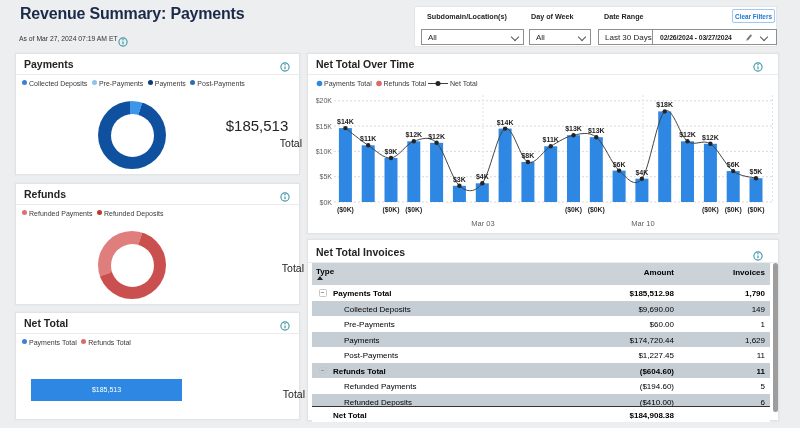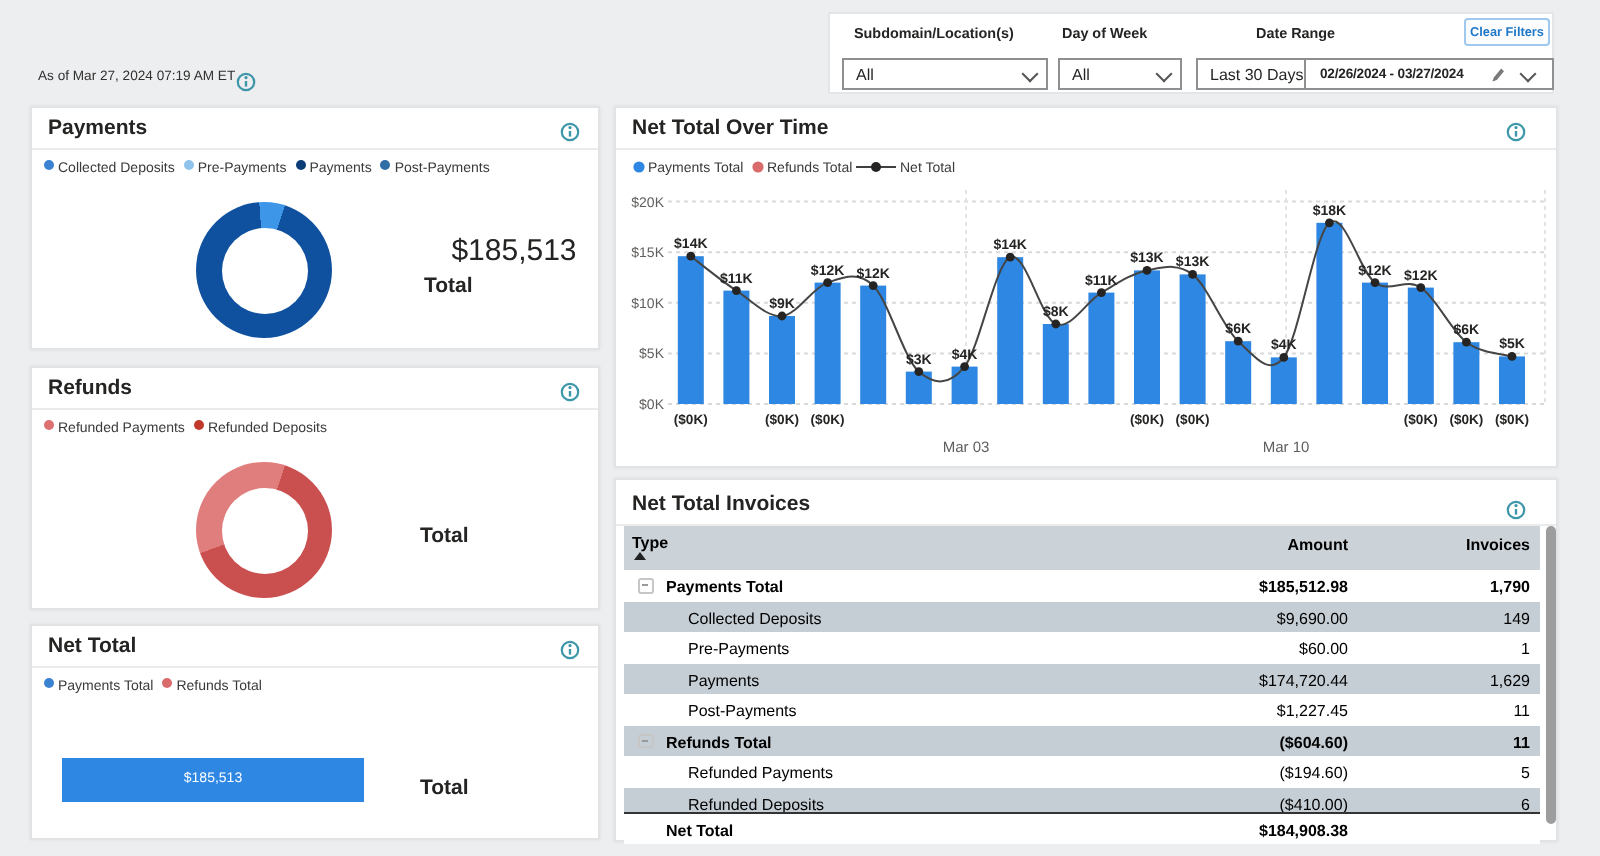--- a/index.html
+++ b/index.html
@@ -6,57 +6,58 @@
 body{font-family:"Liberation Sans",sans-serif;}
 #page{position:relative;width:800px;height:428px;background:#edeef0;overflow:hidden;}
 .panel{position:absolute;background:#fff;border:1px solid #e2e3e5;box-shadow:0 0 2px rgba(0,0,0,0.06);box-sizing:border-box;}
 .phead{position:absolute;left:0;top:0;right:0;height:20px;border-bottom:1px solid #ebebeb;}
 .ptitle{position:absolute;left:8px;top:4px;font-size:10.5px;font-weight:bold;color:#252423;}
 .info{position:absolute;width:10px;height:10px;}
 .dot{display:inline-block;width:5px;height:5px;border-radius:50%;margin-right:2px;vertical-align:1px;}
 .leg{position:absolute;font-size:7px;color:#3b3a39;white-space:nowrap;}
 .leg span.t{margin-right:4.5px;}
 .bignum{position:absolute;font-size:15px;color:#252423;text-align:center;}
-.bigtot{position:absolute;font-size:10.5px;font-weight:bold;color:#252423;text-align:left;}
+.bigtot{position:absolute;font-size:10.5px;font-weight:normal;color:#252423;text-align:right;}
 .donut{position:absolute;border-radius:50%;}
 .donut .hole{position:absolute;background:#fff;border-radius:50%;}
 .drop{position:absolute;border:1px solid #8f8f8f;box-sizing:border-box;background:#fff;font-size:8px;color:#252423;}
 .droplab{position:absolute;font-size:7.2px;font-weight:bold;color:#252423;}
 .chev{position:absolute;width:5px;height:5px;border-right:1px solid #555;border-bottom:1px solid #555;transform:rotate(45deg);}
 .trow{position:absolute;left:4px;width:458px;height:15.5px;font-size:8px;color:#000;box-sizing:border-box;}
 .trow .c1{position:absolute;top:4px;left:21px;}
 .trow .c2{position:absolute;top:4px;right:96px;}
 .trow .c3{position:absolute;top:4px;right:5px;}
 .stripe{background:#c6ced5;}
 .boldrow{font-weight:bold;}
 .minus{position:absolute;left:7px;top:4px;width:7.5px;height:7.5px;border:1px solid #c6c6c6;border-radius:1.5px;box-sizing:border-box;}.minus:after{content:"";position:absolute;left:1.2px;top:2.4px;width:3px;height:1px;background:#9a9a9a;}
 </style>
 </head>
 <body>
 <div id="page">
 
+  <div style="position:absolute;left:20px;top:5px;font-size:16px;font-weight:bold;color:#1b2a49;letter-spacing:-0.2px;">Revenue Summary: Payments</div>
   <div style="position:absolute;left:19px;top:34.5px;font-size:6.8px;color:#323130;">As of Mar 27, 2024 07:19 AM ET</div>
   <div class="info" style="left:118px;top:33px;"><svg viewBox="0 0 10 10" width="10" height="10">
         <circle cx="5" cy="5" r="4.1" fill="none" stroke="#3d97a8" stroke-width="1.1"></circle>
         <line x1="5" y1="4.5" x2="5" y2="7.3" stroke="#3d97a8" stroke-width="1.2"></line>
         <circle cx="5" cy="2.8" r="0.8" fill="#3d97a8"></circle>
       </svg></div>
 
   <div style="position:absolute;left:414px;top:6px;width:363px;height:41px;background:#fff;border:1px solid #e4e5e7;box-sizing:border-box;"></div>
   <div class="droplab" style="left:427px;top:12px;">Subdomain/Location(s)</div>
   <div class="drop" style="left:421px;top:29px;width:103px;height:16px;">
       <span style="position:absolute;left:6px;top:3px;">All</span>
     </div>
   <div class="chev" style="left:512px;top:34px;"></div>
   <div class="droplab" style="left:531px;top:12px;">Day of Week</div>
   <div class="drop" style="left:529px;top:29px;width:62px;height:16px;">
       <span style="position:absolute;left:6px;top:3px;">All</span>
     </div>
   <div class="chev" style="left:579px;top:34px;"></div>
-  <div class="droplab" style="left:628px;top:12px;">Date Range</div>
+  <div class="droplab" style="left:604px;top:12px;">Date Range</div>
   <div class="drop" style="left:598px;top:29px;width:179px;height:16px;">
     <span style="position:absolute;left:6px;top:3px;">Last 30 Days</span>
     <span style="position:absolute;left:53px;top:0;bottom:0;width:1px;background:#8f8f8f;"></span>
     <span style="position:absolute;left:61px;top:4px;font-size:6.8px;font-weight:bold;letter-spacing:-0.1px;">02/26/2024 - 03/27/2024</span>
     <svg style="position:absolute;left:146px;top:3px;" width="8" height="9" viewBox="0 0 8 9">
         <path d="M1.2 7.8 L2 5.6 L5.6 1.2 L7 2.6 L3.4 7 Z" fill="#7a7a7a"></path>
       </svg>
   </div>
   <div class="chev" style="left:761px;top:34px;"></div>
   <div style="position:absolute;left:732px;top:9px;width:43px;height:14px;border:1px solid #9ec8ee;border-radius:2px;background:#fdfdff;color:#1f78c8;font-size:6.4px;white-space:nowrap;font-weight:bold;text-align:center;line-height:13px;box-sizing:border-box;">Clear Filters</div>

